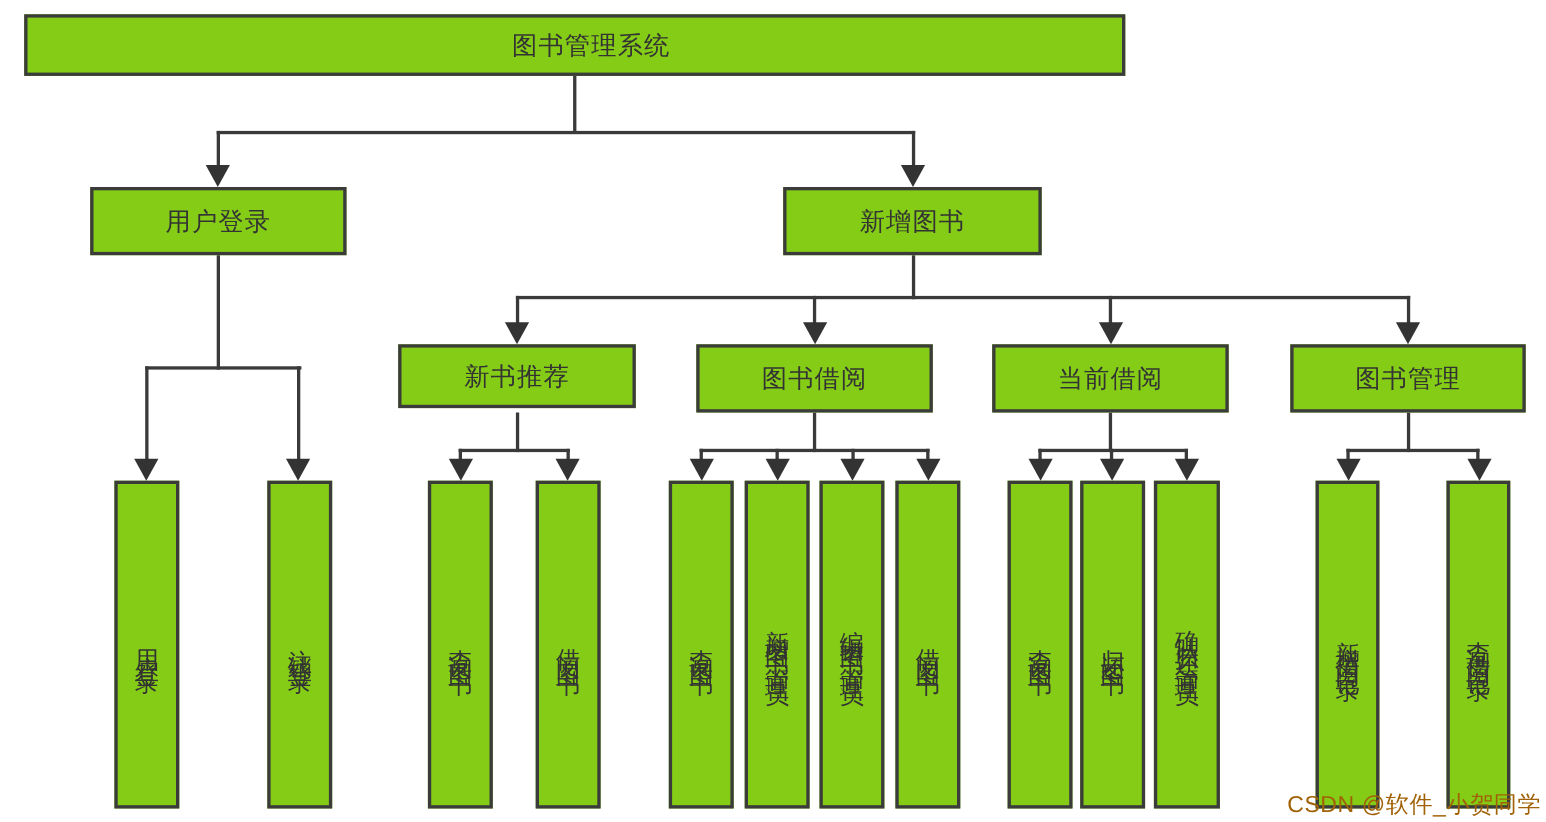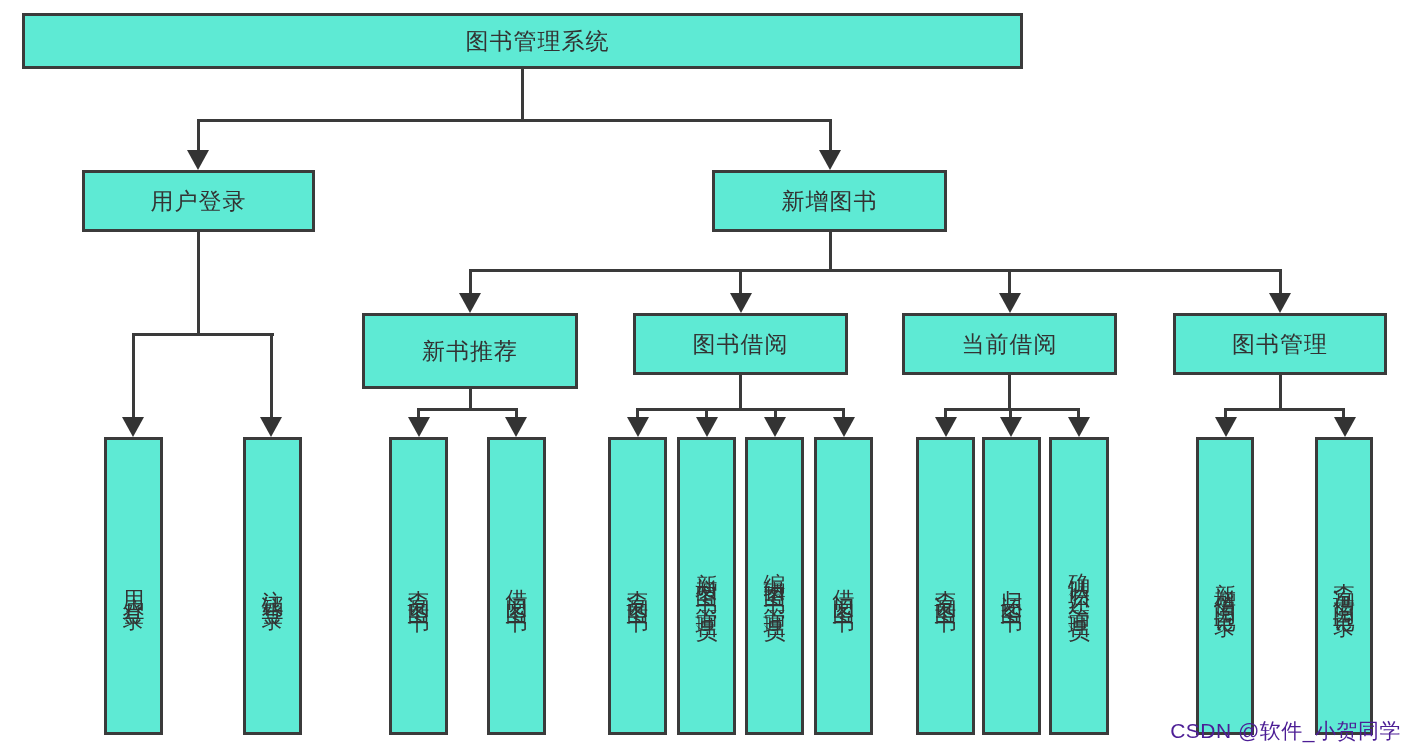--- a/index.html
+++ b/index.html
@@ -7,21 +7,21 @@
     position:relative;
     width:1405px;height:747px;
     background:#ffffff;
     font-family:"Liberation Sans","DejaVu Sans",sans-serif;
     overflow:hidden;
   }
   .node{
     position:absolute;
     box-sizing:border-box;
     border:3px solid #3b3b3b;
-    background:#5eead4;
+    background:#84cc16;
     display:flex;align-items:center;justify-content:center;
     color:#333333;
   }
   .node.h span{
     font-size:23px;
     letter-spacing:1px;
     color:#333333;
     white-space:nowrap;
   }
   .node.v span{
@@ -40,21 +40,21 @@
     position:absolute;
     width:0;height:0;
     border-left:11px solid transparent;
     border-right:11px solid transparent;
     border-top:20px solid #333333;
   }
   .watermark{
     position:absolute;
     right:4px;bottom:2px;
     font-size:21px;
-    color:#4c1d95;
+    color:#a16207;
     letter-spacing:0.5px;
     white-space:nowrap;
   }
 </style>
 </head>
 <body>
 
 <div class="canvas">
 
   <div class="ln" style="left:521px;top:69px;width:3px;height:52px"></div>
@@ -120,21 +120,21 @@
     <span style="padding-left:30px">图书管理系统</span>
   </div>
 
   <div class="node h" style="left:82px;top:170px;width:233px;height:62px">
     <span>用户登录</span>
   </div>
   <div class="node h" style="left:712px;top:170px;width:235px;height:62px">
     <span>新增图书</span>
   </div>
 
-  <div class="node h" style="left:362px;top:313px;width:216px;height:76px">
+  <div class="node h" style="left:362px;top:313px;width:216px;height:58px">
     <span>新书推荐</span>
   </div>
   <div class="node h" style="left:633px;top:313px;width:215px;height:62px">
     <span>图书借阅</span>
   </div>
   <div class="node h" style="left:902px;top:313px;width:215px;height:62px">
     <span>当前借阅</span>
   </div>
   <div class="node h" style="left:1173px;top:313px;width:214px;height:62px">
     <span>图书管理</span>

